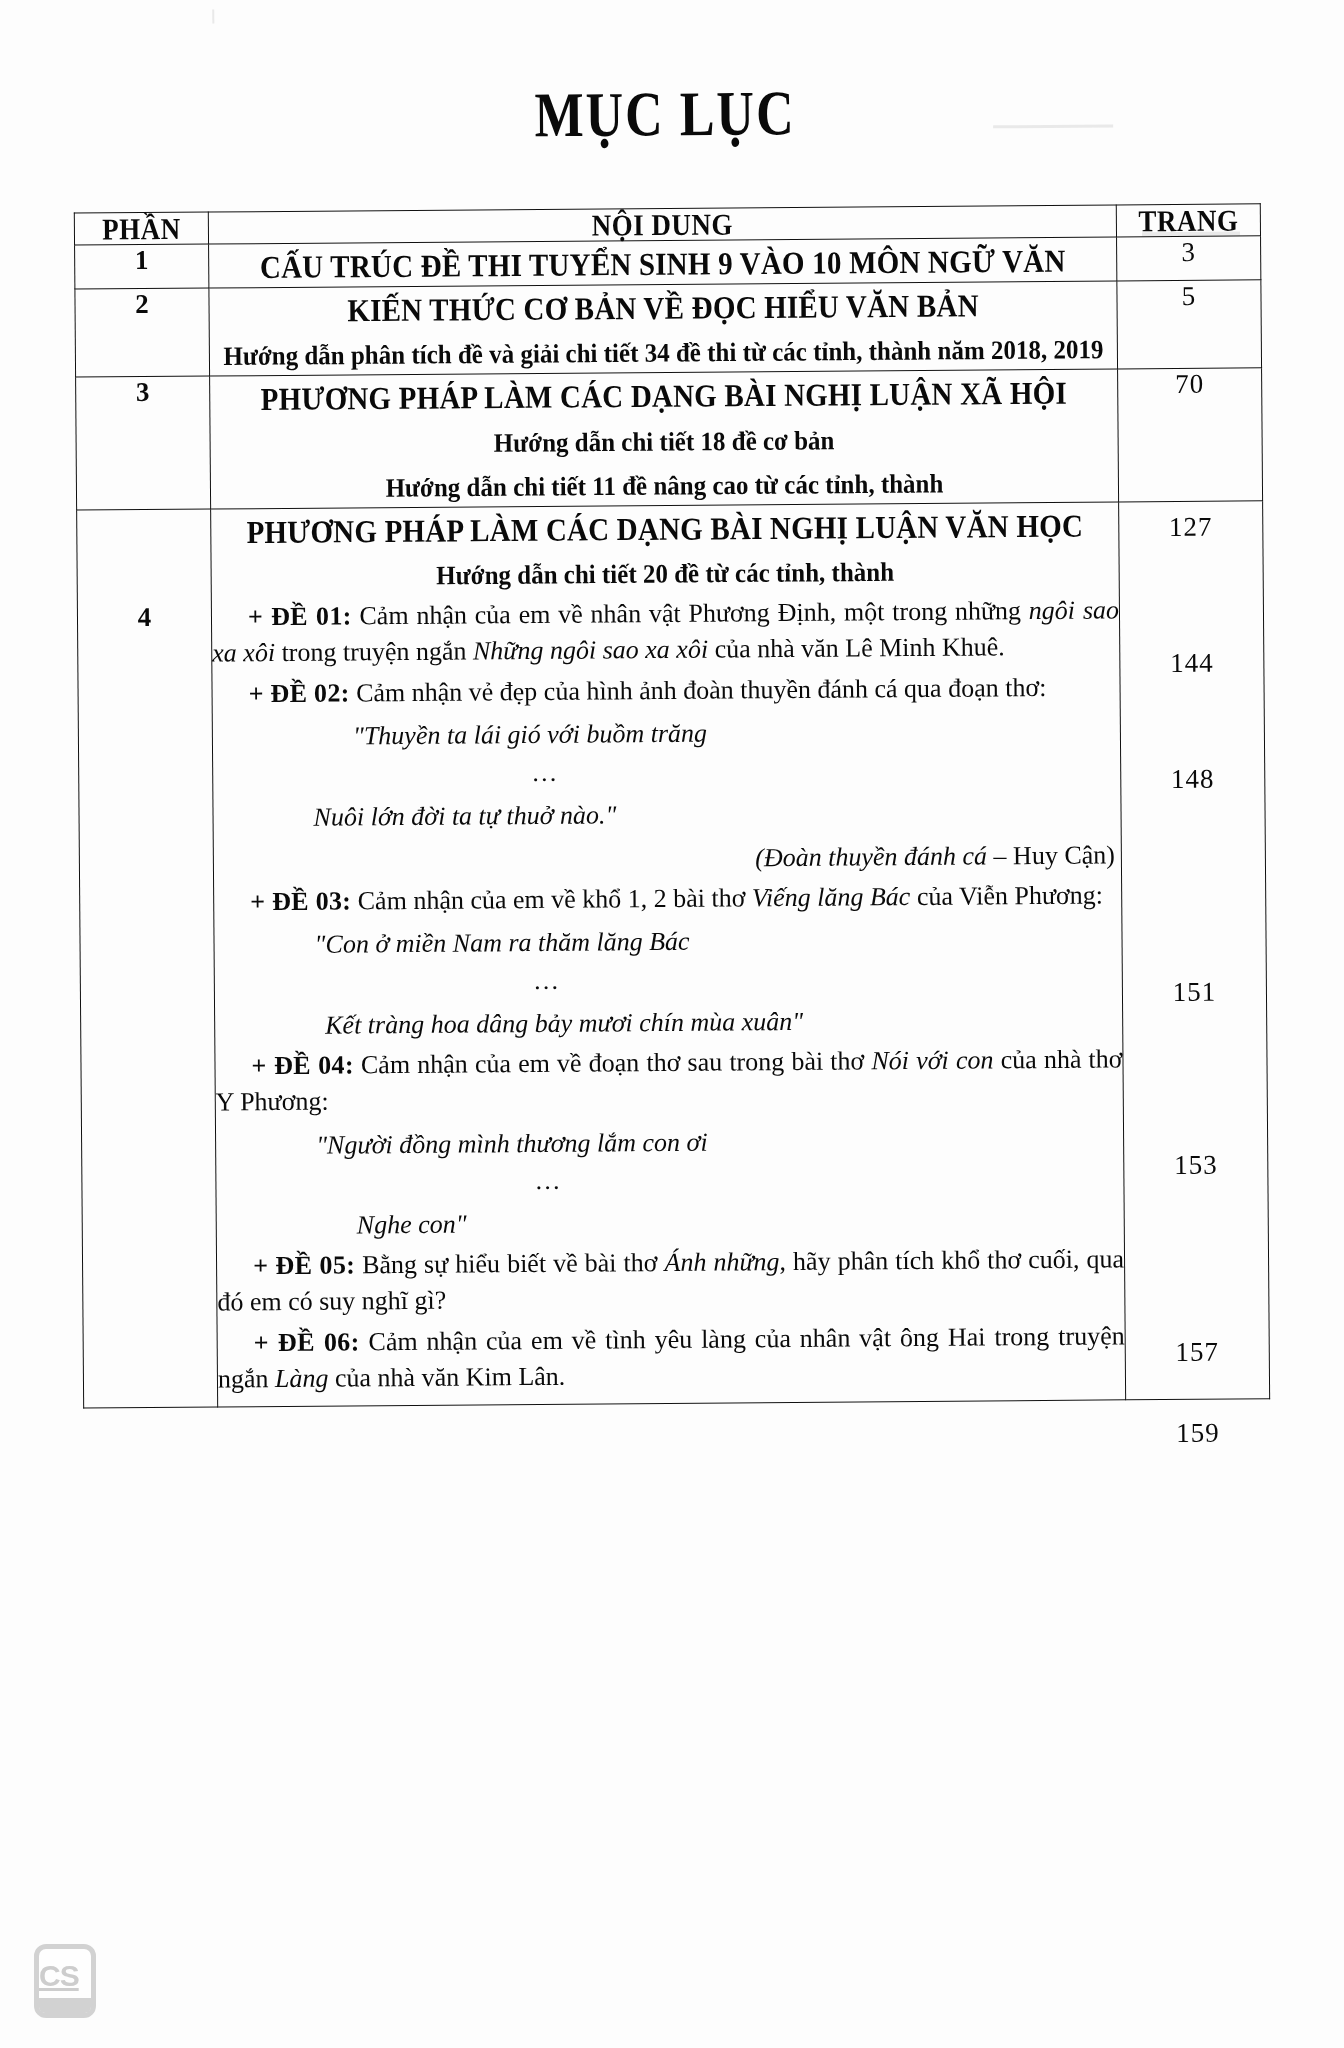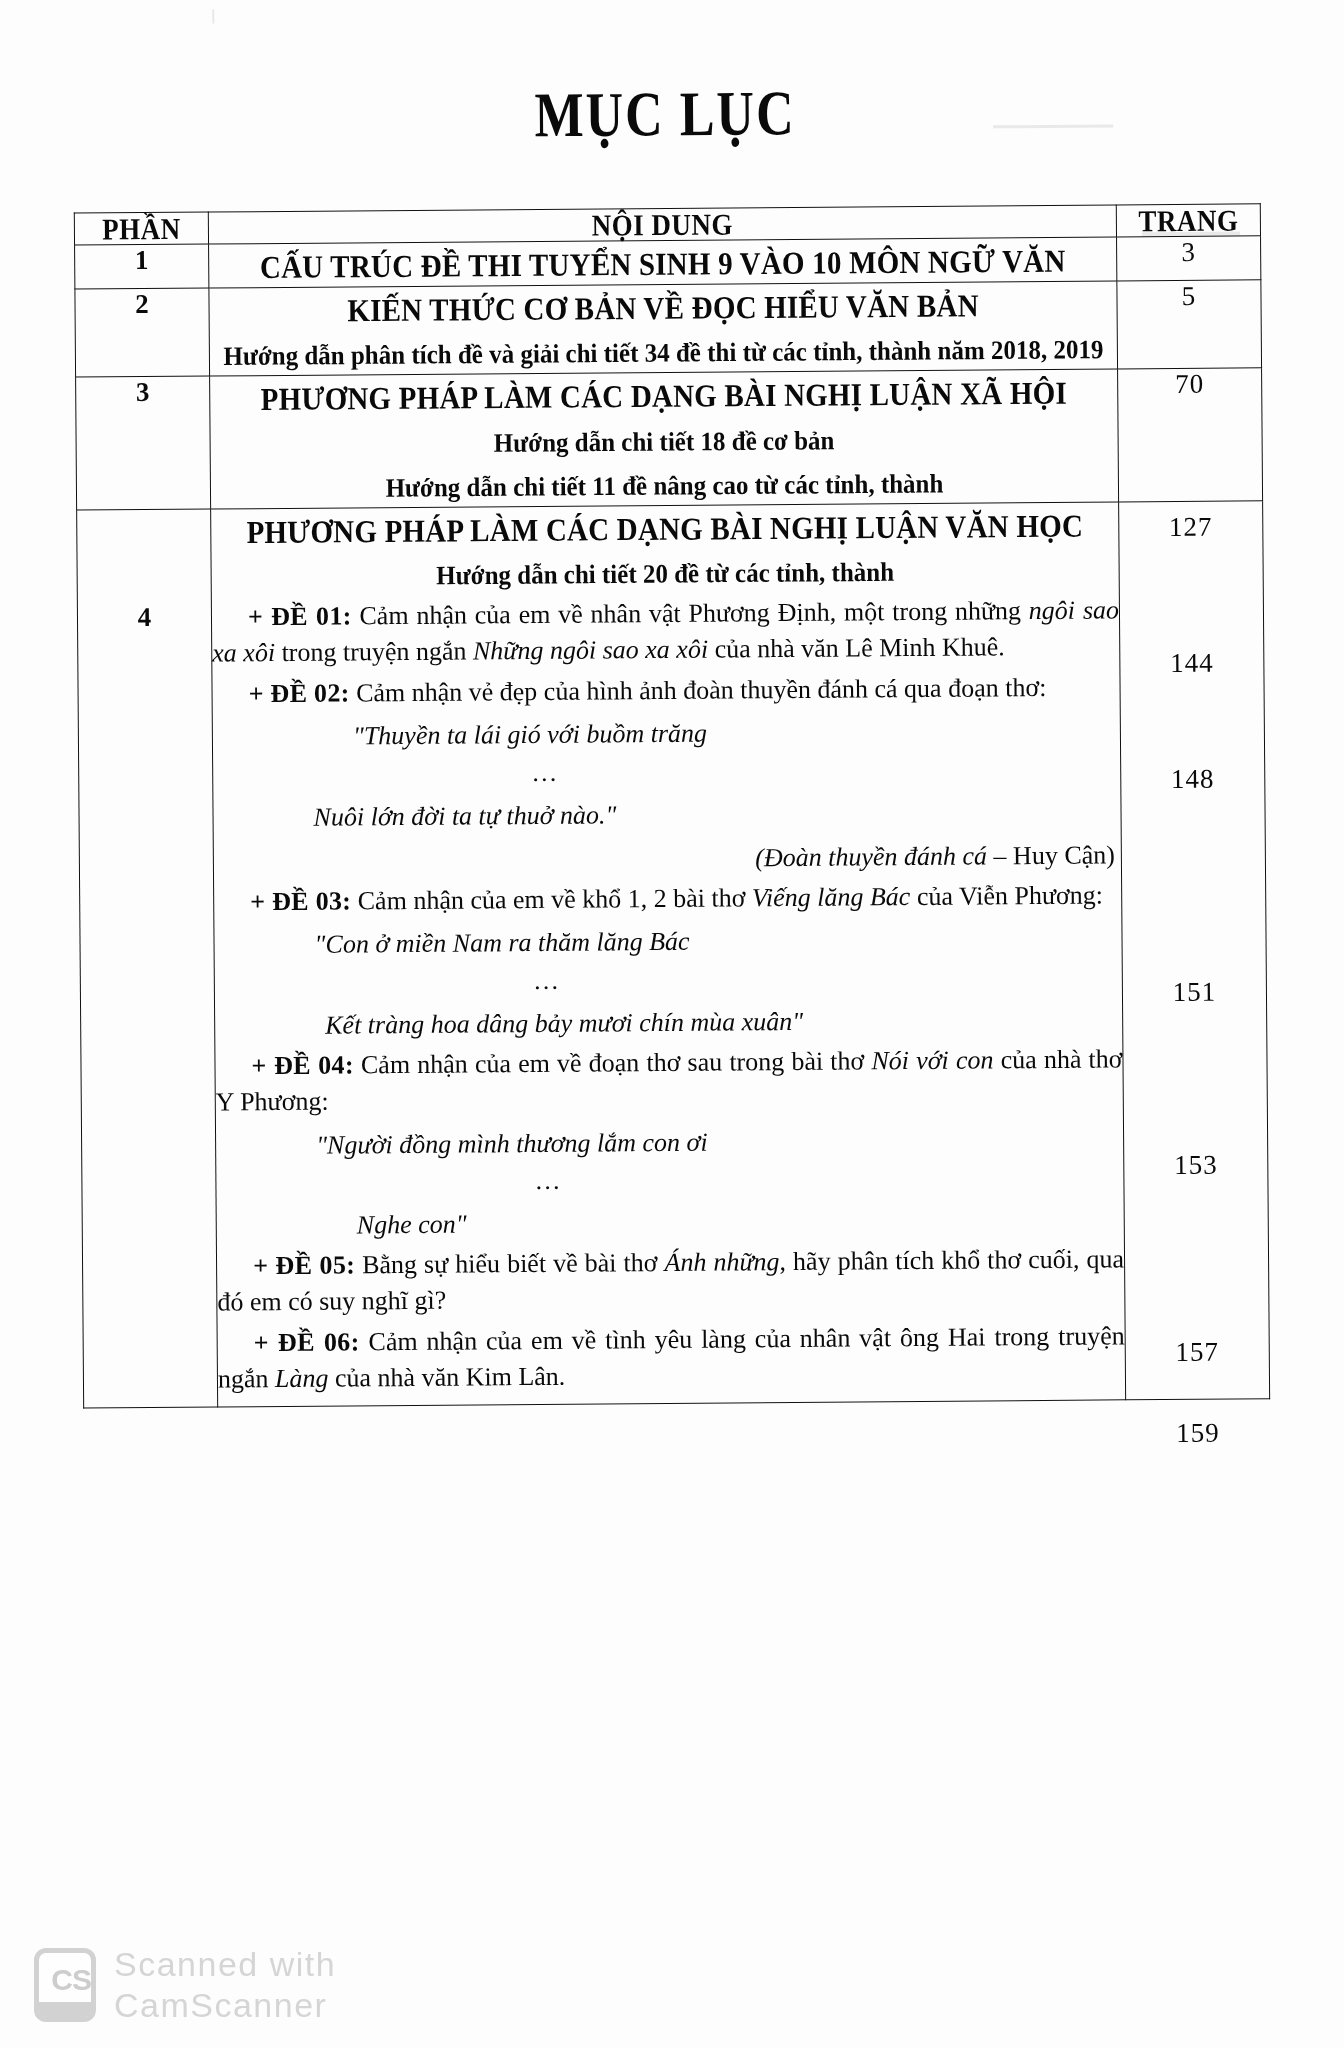--- a/index.html
+++ b/index.html
@@ -177,26 +177,27 @@
   #cs-logo .bar {
     position: absolute;
     left: 0; right: 0; bottom: 0;
     height: 15px;
     background: #b9b9b9;
     border-radius: 0 0 6px 6px;
   }
   #cs-logo .cs {
     position: absolute;
     left: 0; right: 0; top: 10px;
-    text-align: right;
+    text-align: left;
     font-family: "Liberation Sans", "DejaVu Sans", sans-serif;
     font-weight: 700;
     font-size: 30px;
     color: #b0b0b0;
     letter-spacing: -1px;
+    text-decoration: underline;
   }
   #cs-text {
     font-family: "Liberation Sans", "DejaVu Sans", sans-serif;
     font-size: 34px;
     line-height: 1.22;
     color: #bdbdbd;
     letter-spacing: 1.5px;
   }
 
   
@@ -309,17 +310,13 @@
 
     </tbody>
   </table>
 </div>
 
 <div id="watermark">
   <div id="cs-logo">
     <div class="cs">CS</div>
     <div class="bar"></div>
   </div>
-  <div id="cs-text">
-    <div>Scanned with</div>
-    <div>CamScanner</div>
-  </div>
 </div>
 
 </body></html>

